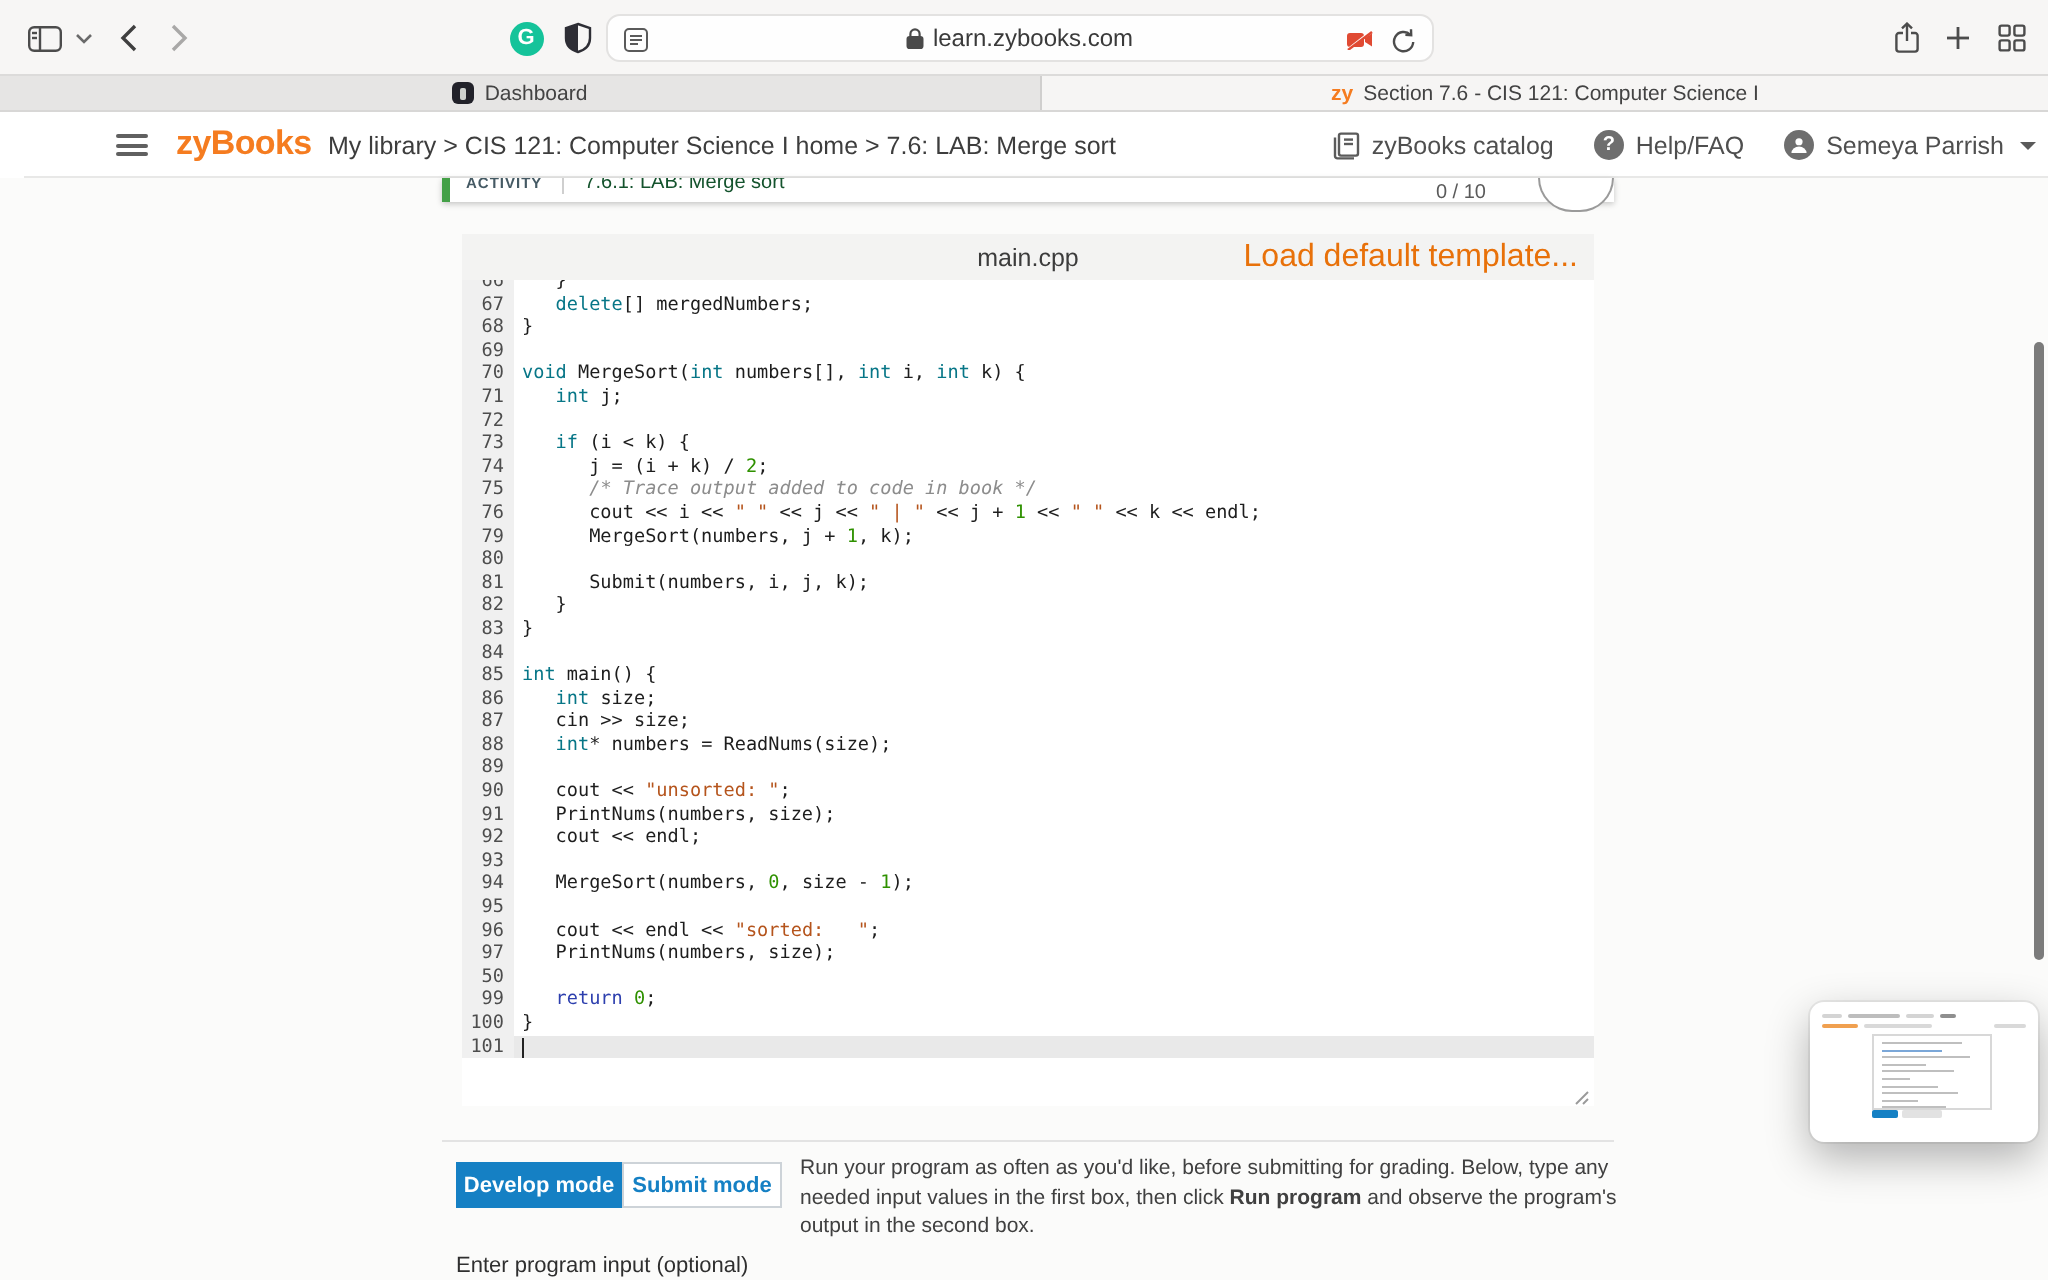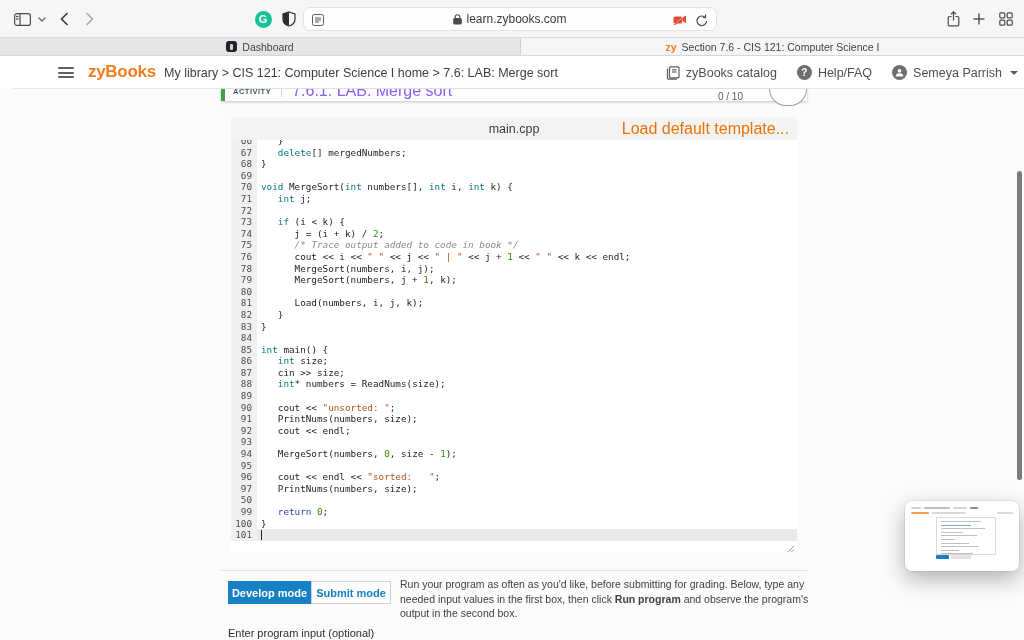--- a/index.html
+++ b/index.html
@@ -39,21 +39,21 @@
   .caret { width:0; height:0; border-left:4px solid transparent; border-right:4px solid transparent; border-top:4px solid #5a5a5a; margin-left:2px; }
 
   
   .mainbg { left:0; top:89px; width:1024px; height:551px; background:#fbfbfa; }
 
   .activitybar { left:221px; top:89px; width:586px; height:12px; background:#fff; border-left:4px solid #43a047;
                  box-shadow:0 1px 3px rgba(0,0,0,.22); overflow:hidden; }
   .activity-inner { display:flex; align-items:center; gap:10px; margin-top:-8px; height:20px; padding-left:8px; }
   .activity-label { font-size:7.5px; font-weight:bold; letter-spacing:.5px; color:#455a64; }
   .activity-sep { width:1px; height:12px; background:#cfcfcf; }
-  .activity-title { font-size:16px; color:#8b5cf6; }
+  .activity-title { font-size:10px; color:#14532d; }
   .activity-score { position:absolute; right:64px; top:2px; font-size:10px; color:#5a5a5a; }
   .activity-badge { left:769px; top:89px; width:38px; height:17px; border:1px solid #9a9a9a; border-top:none;
                     border-radius:0 0 19px 19px; background:#fff; }
 
   .filebar { left:231px; top:117px; width:566px; height:23px; background:#f3f3f2; }
   .filename { position:absolute; left:0; top:0; width:100%; height:23px; display:flex; align-items:center; justify-content:center;
               font-size:12.5px; color:#3c3c3c; }
   .template-link { position:absolute; right:8px; top:0; height:23px; display:flex; align-items:center;
                    font-size:16px; color:#e8710a; cursor:pointer; }
 
@@ -270,24 +270,23 @@
       <div class="code-line"><span class="gutter">67</span><span class="code-text"><span class="tk-p">   </span><span class="tk-k">delete</span><span class="tk-p">[] mergedNumbers;</span></span></div>
       <div class="code-line"><span class="gutter">68</span><span class="code-text"><span class="tk-p">}</span></span></div>
       <div class="code-line"><span class="gutter">69</span><span class="code-text"></span></div>
       <div class="code-line"><span class="gutter">70</span><span class="code-text"><span class="tk-k">void</span><span class="tk-p"> MergeSort(</span><span class="tk-k">int</span><span class="tk-p"> numbers[], </span><span class="tk-k">int</span><span class="tk-p"> i, </span><span class="tk-k">int</span><span class="tk-p"> k) {</span></span></div>
       <div class="code-line"><span class="gutter">71</span><span class="code-text"><span class="tk-p">   </span><span class="tk-k">int</span><span class="tk-p"> j;</span></span></div>
       <div class="code-line"><span class="gutter">72</span><span class="code-text"></span></div>
       <div class="code-line"><span class="gutter">73</span><span class="code-text"><span class="tk-p">   </span><span class="tk-k">if</span><span class="tk-p"> (i &lt; k) {</span></span></div>
       <div class="code-line"><span class="gutter">74</span><span class="code-text"><span class="tk-p">      j = (i + k) / </span><span class="tk-n">2</span><span class="tk-p">;</span></span></div>
       <div class="code-line"><span class="gutter">75</span><span class="code-text"><span class="tk-p">      </span><span class="tk-c">/* Trace output added to code in book */</span></span></div>
       <div class="code-line"><span class="gutter">76</span><span class="code-text"><span class="tk-p">      cout &lt;&lt; i &lt;&lt; </span><span class="tk-s">" "</span><span class="tk-p"> &lt;&lt; j &lt;&lt; </span><span class="tk-s">" | "</span><span class="tk-p"> &lt;&lt; j + </span><span class="tk-n">1</span><span class="tk-p"> &lt;&lt; </span><span class="tk-s">" "</span><span class="tk-p"> &lt;&lt; k &lt;&lt; endl;</span></span></div>
-      <div class="code-line"><span class="gutter">78</span><span class="code-text"><span class="tk-p">      MergeSort(numbers, i, j);</span></span></div>
       <div class="code-line"><span class="gutter">79</span><span class="code-text"><span class="tk-p">      MergeSort(numbers, j + </span><span class="tk-n">1</span><span class="tk-p">, k);</span></span></div>
       <div class="code-line"><span class="gutter">80</span><span class="code-text"></span></div>
-      <div class="code-line"><span class="gutter">81</span><span class="code-text"><span class="tk-p">      Load(numbers, i, j, k);</span></span></div>
+      <div class="code-line"><span class="gutter">81</span><span class="code-text"><span class="tk-p">      Submit(numbers, i, j, k);</span></span></div>
       <div class="code-line"><span class="gutter">82</span><span class="code-text"><span class="tk-p">   }</span></span></div>
       <div class="code-line"><span class="gutter">83</span><span class="code-text"><span class="tk-p">}</span></span></div>
       <div class="code-line"><span class="gutter">84</span><span class="code-text"></span></div>
       <div class="code-line"><span class="gutter">85</span><span class="code-text"><span class="tk-k">int</span><span class="tk-p"> main() {</span></span></div>
       <div class="code-line"><span class="gutter">86</span><span class="code-text"><span class="tk-p">   </span><span class="tk-k">int</span><span class="tk-p"> size;</span></span></div>
       <div class="code-line"><span class="gutter">87</span><span class="code-text"><span class="tk-p">   cin &gt;&gt; size;</span></span></div>
       <div class="code-line"><span class="gutter">88</span><span class="code-text"><span class="tk-p">   </span><span class="tk-k">int</span><span class="tk-p">* numbers = ReadNums(size);</span></span></div>
       <div class="code-line"><span class="gutter">89</span><span class="code-text"></span></div>
       <div class="code-line"><span class="gutter">90</span><span class="code-text"><span class="tk-p">   cout &lt;&lt; </span><span class="tk-s">"unsorted: "</span><span class="tk-p">;</span></span></div>
       <div class="code-line"><span class="gutter">91</span><span class="code-text"><span class="tk-p">   PrintNums(numbers, size);</span></span></div>

